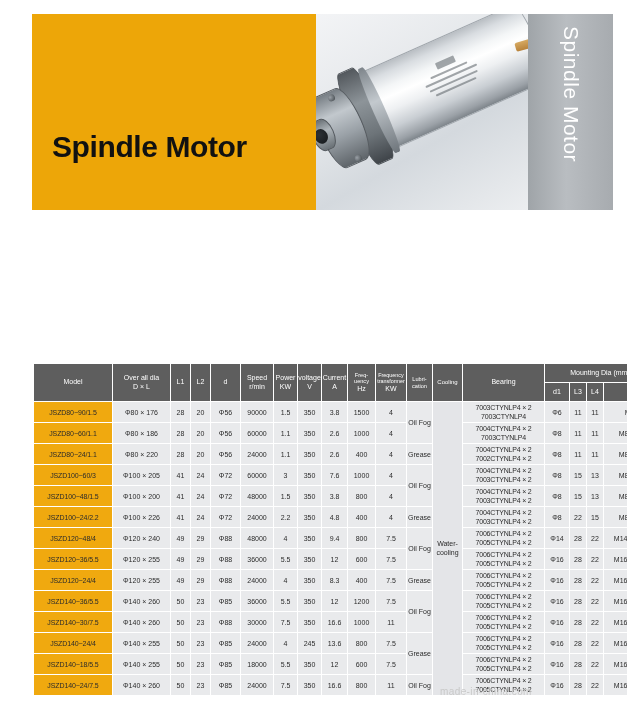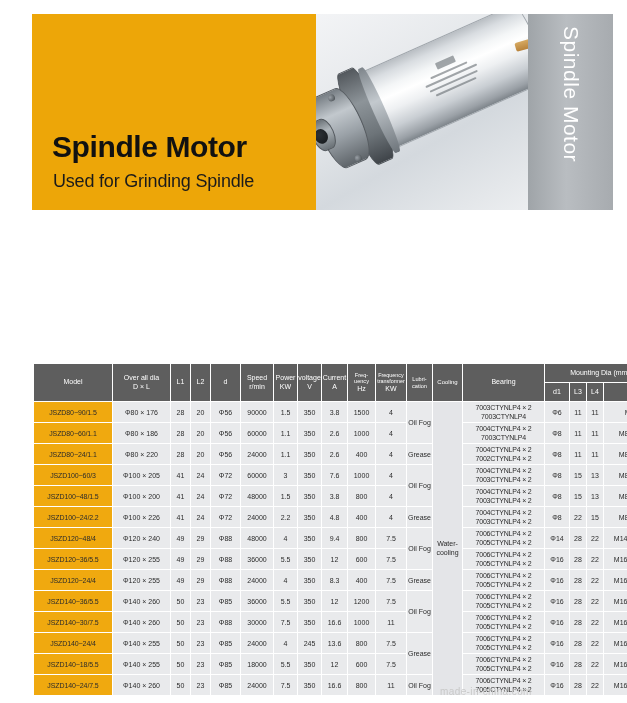--- a/index.html
+++ b/index.html
@@ -156,21 +156,20 @@
     white-space:nowrap;
   }
 </style>
 </head>
 <body>
 
 <div class="header">
 
   <div class="hdr-yellow"></div>
   <div class="hdr-title">Spindle Motor</div>
-  <div class="hdr-sub">Used for Grinding Spindle</div>
 
   <div class="hdr-photo">
     <div class="motor-wrap">
       <div class="motor-body"></div>
       <div class="motor-label">
         <i></i>
           <i></i>
           <i></i>
           <i></i>
           <i></i>

